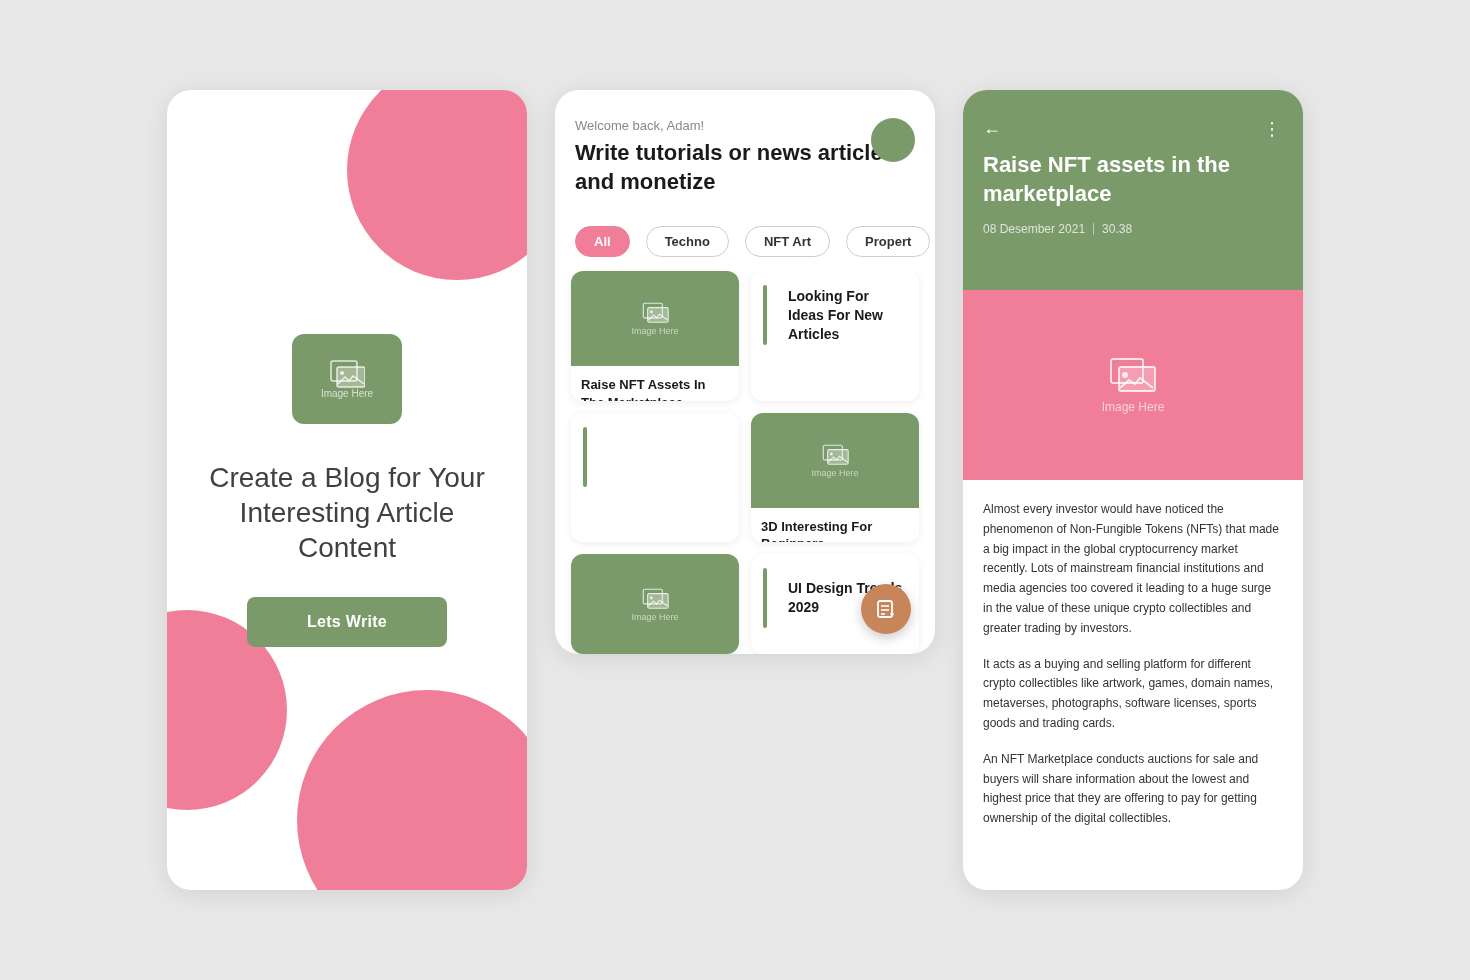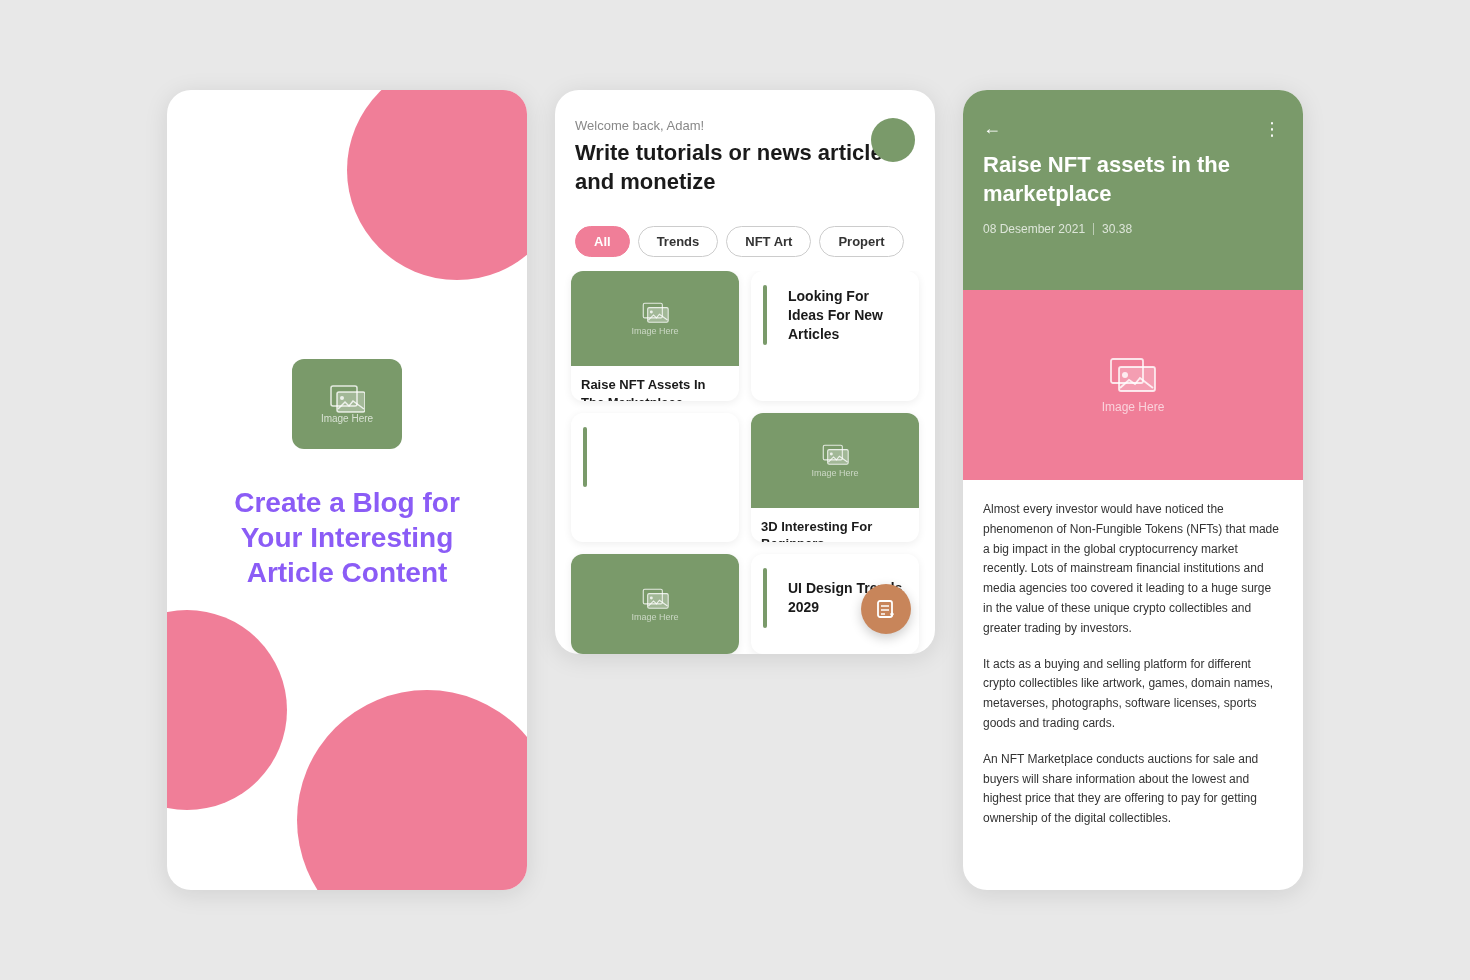--- a/index.html
+++ b/index.html
@@ -78,22 +78,22 @@
       align-items: center;
       justify-content: center;
       margin-bottom: 16px;
     }
     .image-placeholder .img-label {
       color: rgba(255,255,255,0.7);
       font-size: 10px;
     }
     .screen-1-title {
       font-size: 28px;
-      font-weight: 700;
-      color: #8b5cf6;
+      font-weight: 400;
+      color: #404040;
       line-height: 1.25;
       margin-bottom: 32px;
       margin-top: 20px;
     }
     .btn-write {
       background: #7a9a6a;
       color: #fff;
       border: none;
       border-radius: 8px;
       padding: 16px 60px;
@@ -134,21 +134,21 @@
       border-radius: 50%;
       position: absolute;
       top: 28px;
       right: 20px;
     }
     .screen-2-header-row {
       position: relative;
     }
     .filter-tabs {
       display: flex;
-      gap: 8px;
+      gap: 16px;
       padding: 14px 20px;
       overflow-x: auto;
       flex-shrink: 0;
     }
     .filter-tab {
       padding: 7px 18px;
       border-radius: 20px;
       font-size: 13px;
       font-weight: 600;
       border: 1.5px solid #ccc;
@@ -342,32 +342,33 @@
       <div class="image-placeholder">
         <svg class="img-svg" viewBox="0 0 36 30" xmlns="http://www.w3.org/2000/svg">
           <rect x="2" y="3" width="26" height="20" rx="2" fill="none" stroke="rgba(255,255,255,0.8)" stroke-width="1.5"></rect>
           <rect x="8" y="9" width="28" height="20" rx="2" fill="rgba(255,255,255,0.3)" stroke="rgba(255,255,255,0.8)" stroke-width="1.5"></rect>
           <circle cx="13" cy="15" r="2" fill="rgba(255,255,255,0.8)"></circle>
           <polyline points="9,26 16,19 20,23 24,18 35,26" fill="none" stroke="rgba(255,255,255,0.8)" stroke-width="1.5"></polyline>
         </svg>
         <span class="img-label">Image Here</span>
       </div>
       <div class="screen-1-title">Create a Blog for Your Interesting Article Content</div>
+      <button class="btn-write">Lets Write</button>
     </div>
   </div>
 
   <div class="screen screen-2" style="position:relative;">
     <div class="screen-2-header screen-2-header-row">
       <div class="avatar-circle"></div>
       <div class="welcome">Welcome back, Adam!</div>
       <div class="main-title">Write tutorials or news articles and monetize</div>
     </div>
     <div class="filter-tabs">
       <button class="filter-tab active">All</button>
-      <button class="filter-tab">Trends</button>
+      <button class="filter-tab">Techno</button>
       <button class="filter-tab">NFT Art</button>
       <button class="filter-tab">Propert</button>
     </div>
     <div class="articles-grid">
 
       <div class="article-card">
         <div class="article-card-img">
           <svg class="img-svg-sm" viewBox="0 0 36 30" xmlns="http://www.w3.org/2000/svg">
             <rect x="2" y="3" width="26" height="20" rx="2" fill="none" stroke="rgba(255,255,255,0.8)" stroke-width="1.5"></rect>
             <rect x="8" y="9" width="28" height="20" rx="2" fill="rgba(255,255,255,0.3)" stroke="rgba(255,255,255,0.8)" stroke-width="1.5"></rect>

